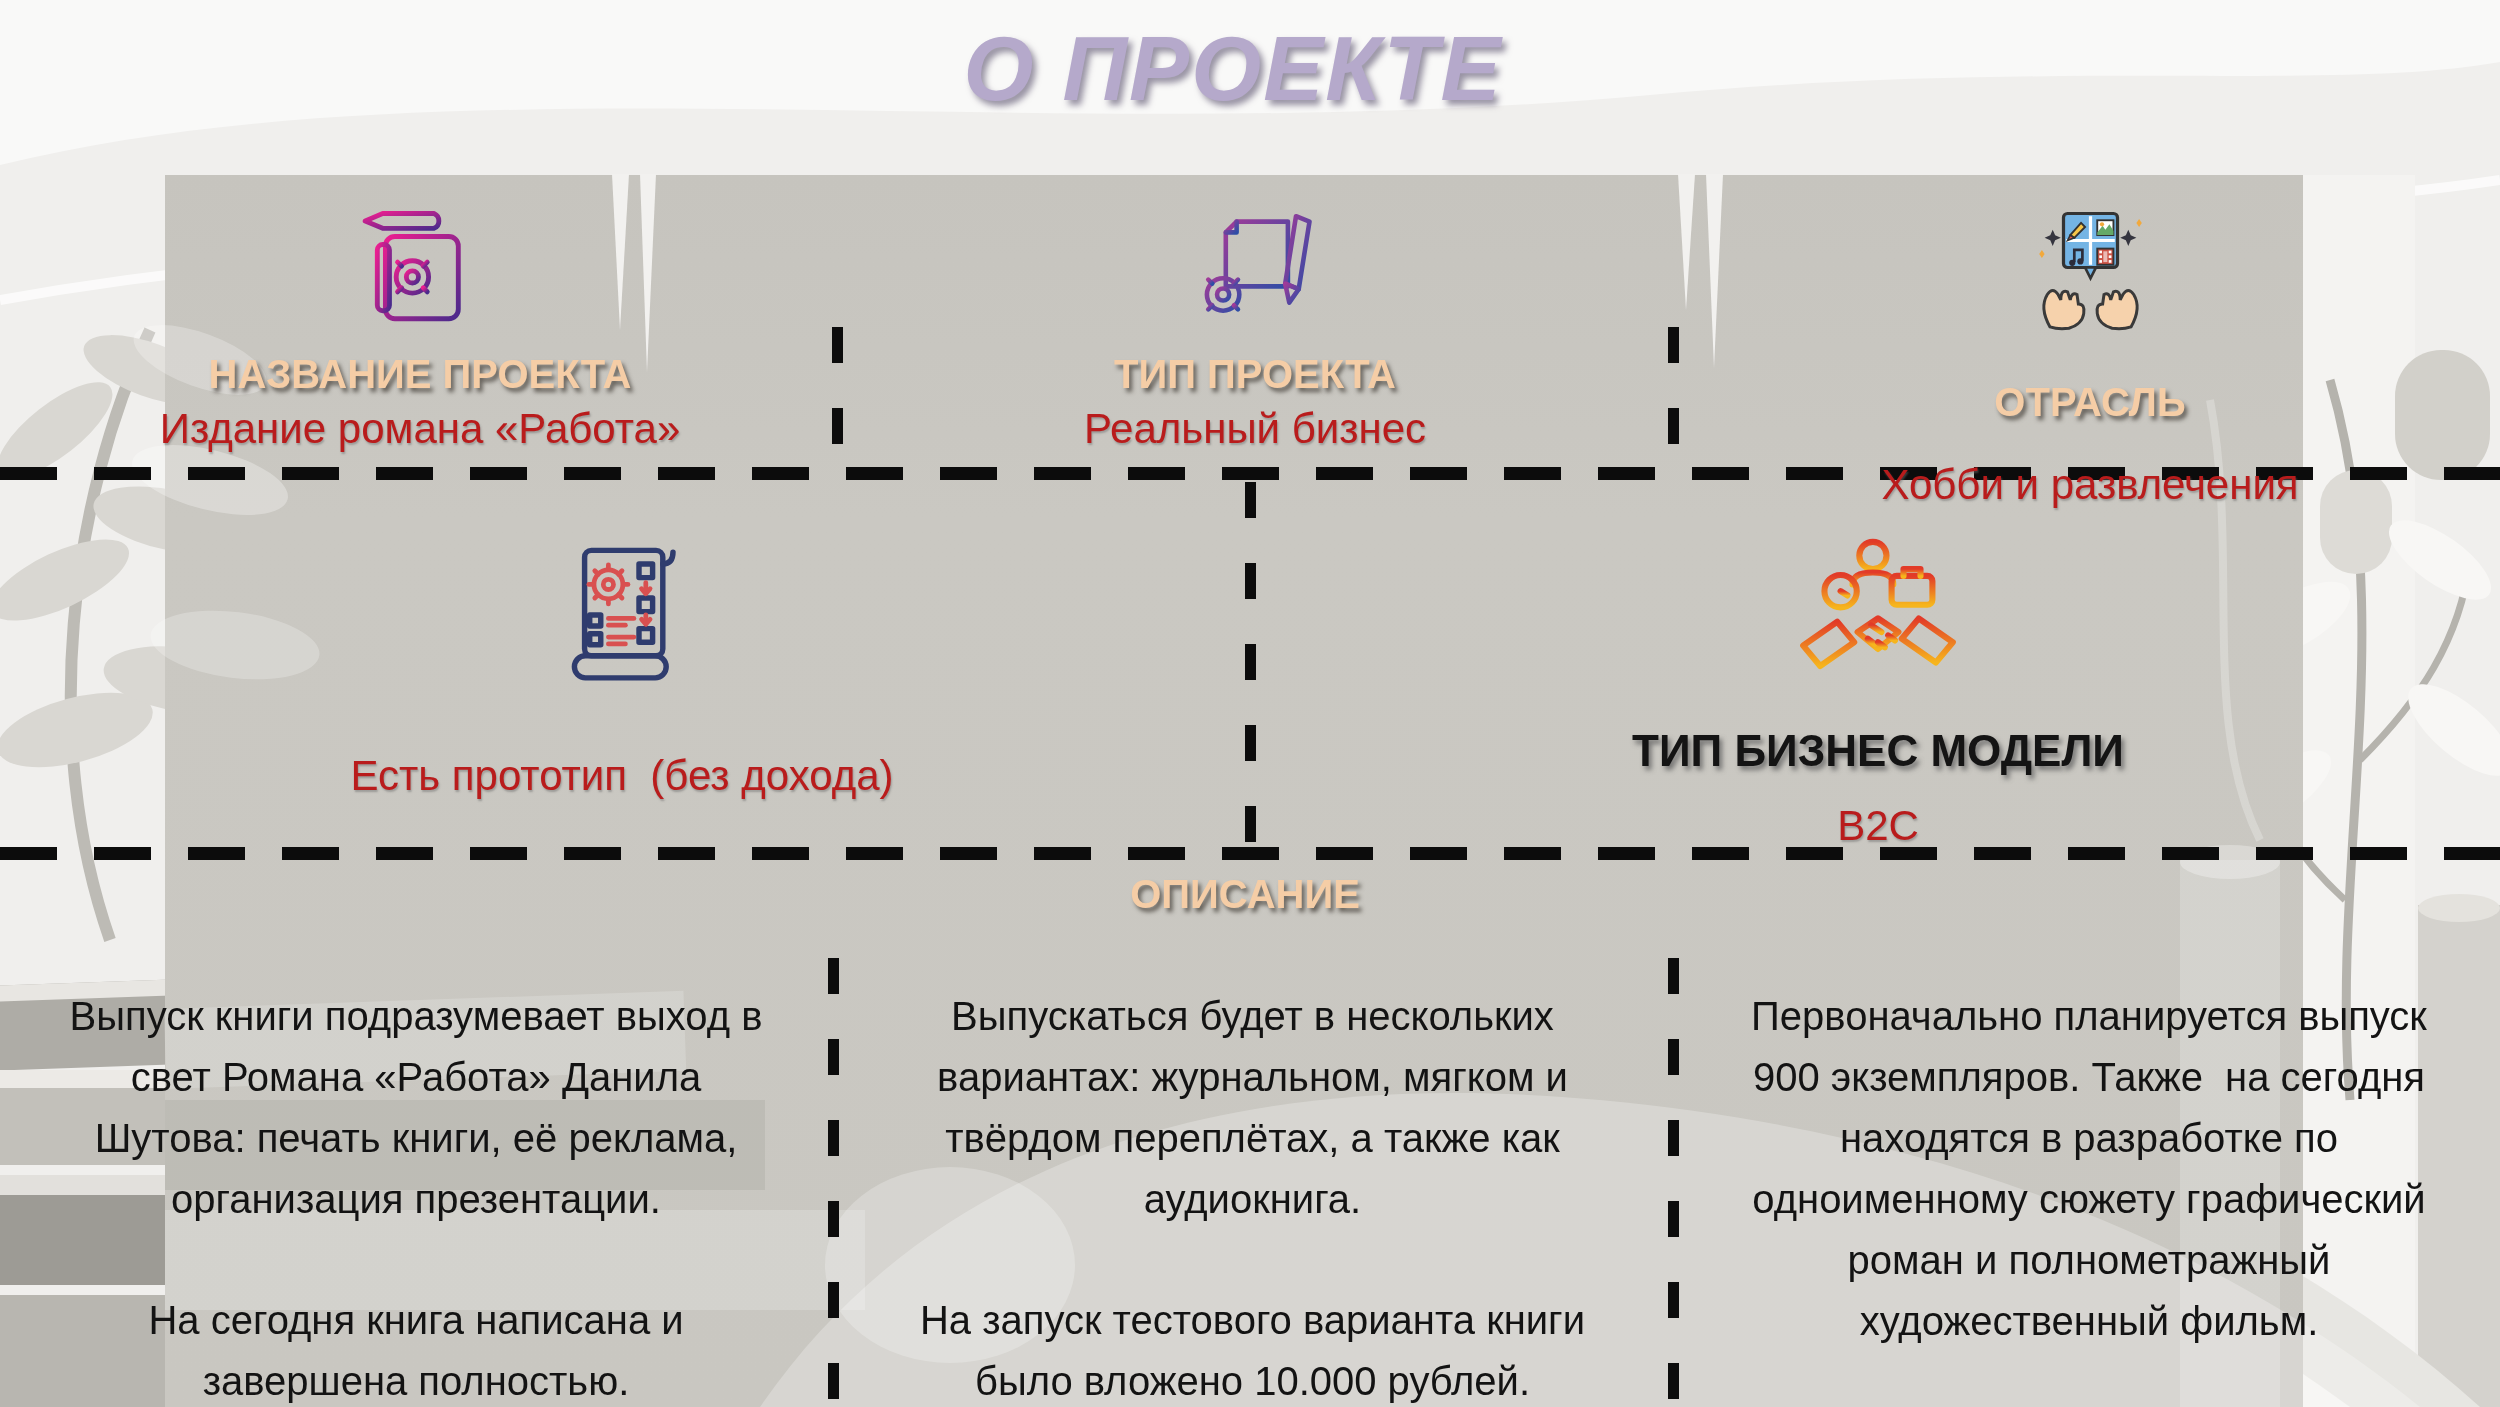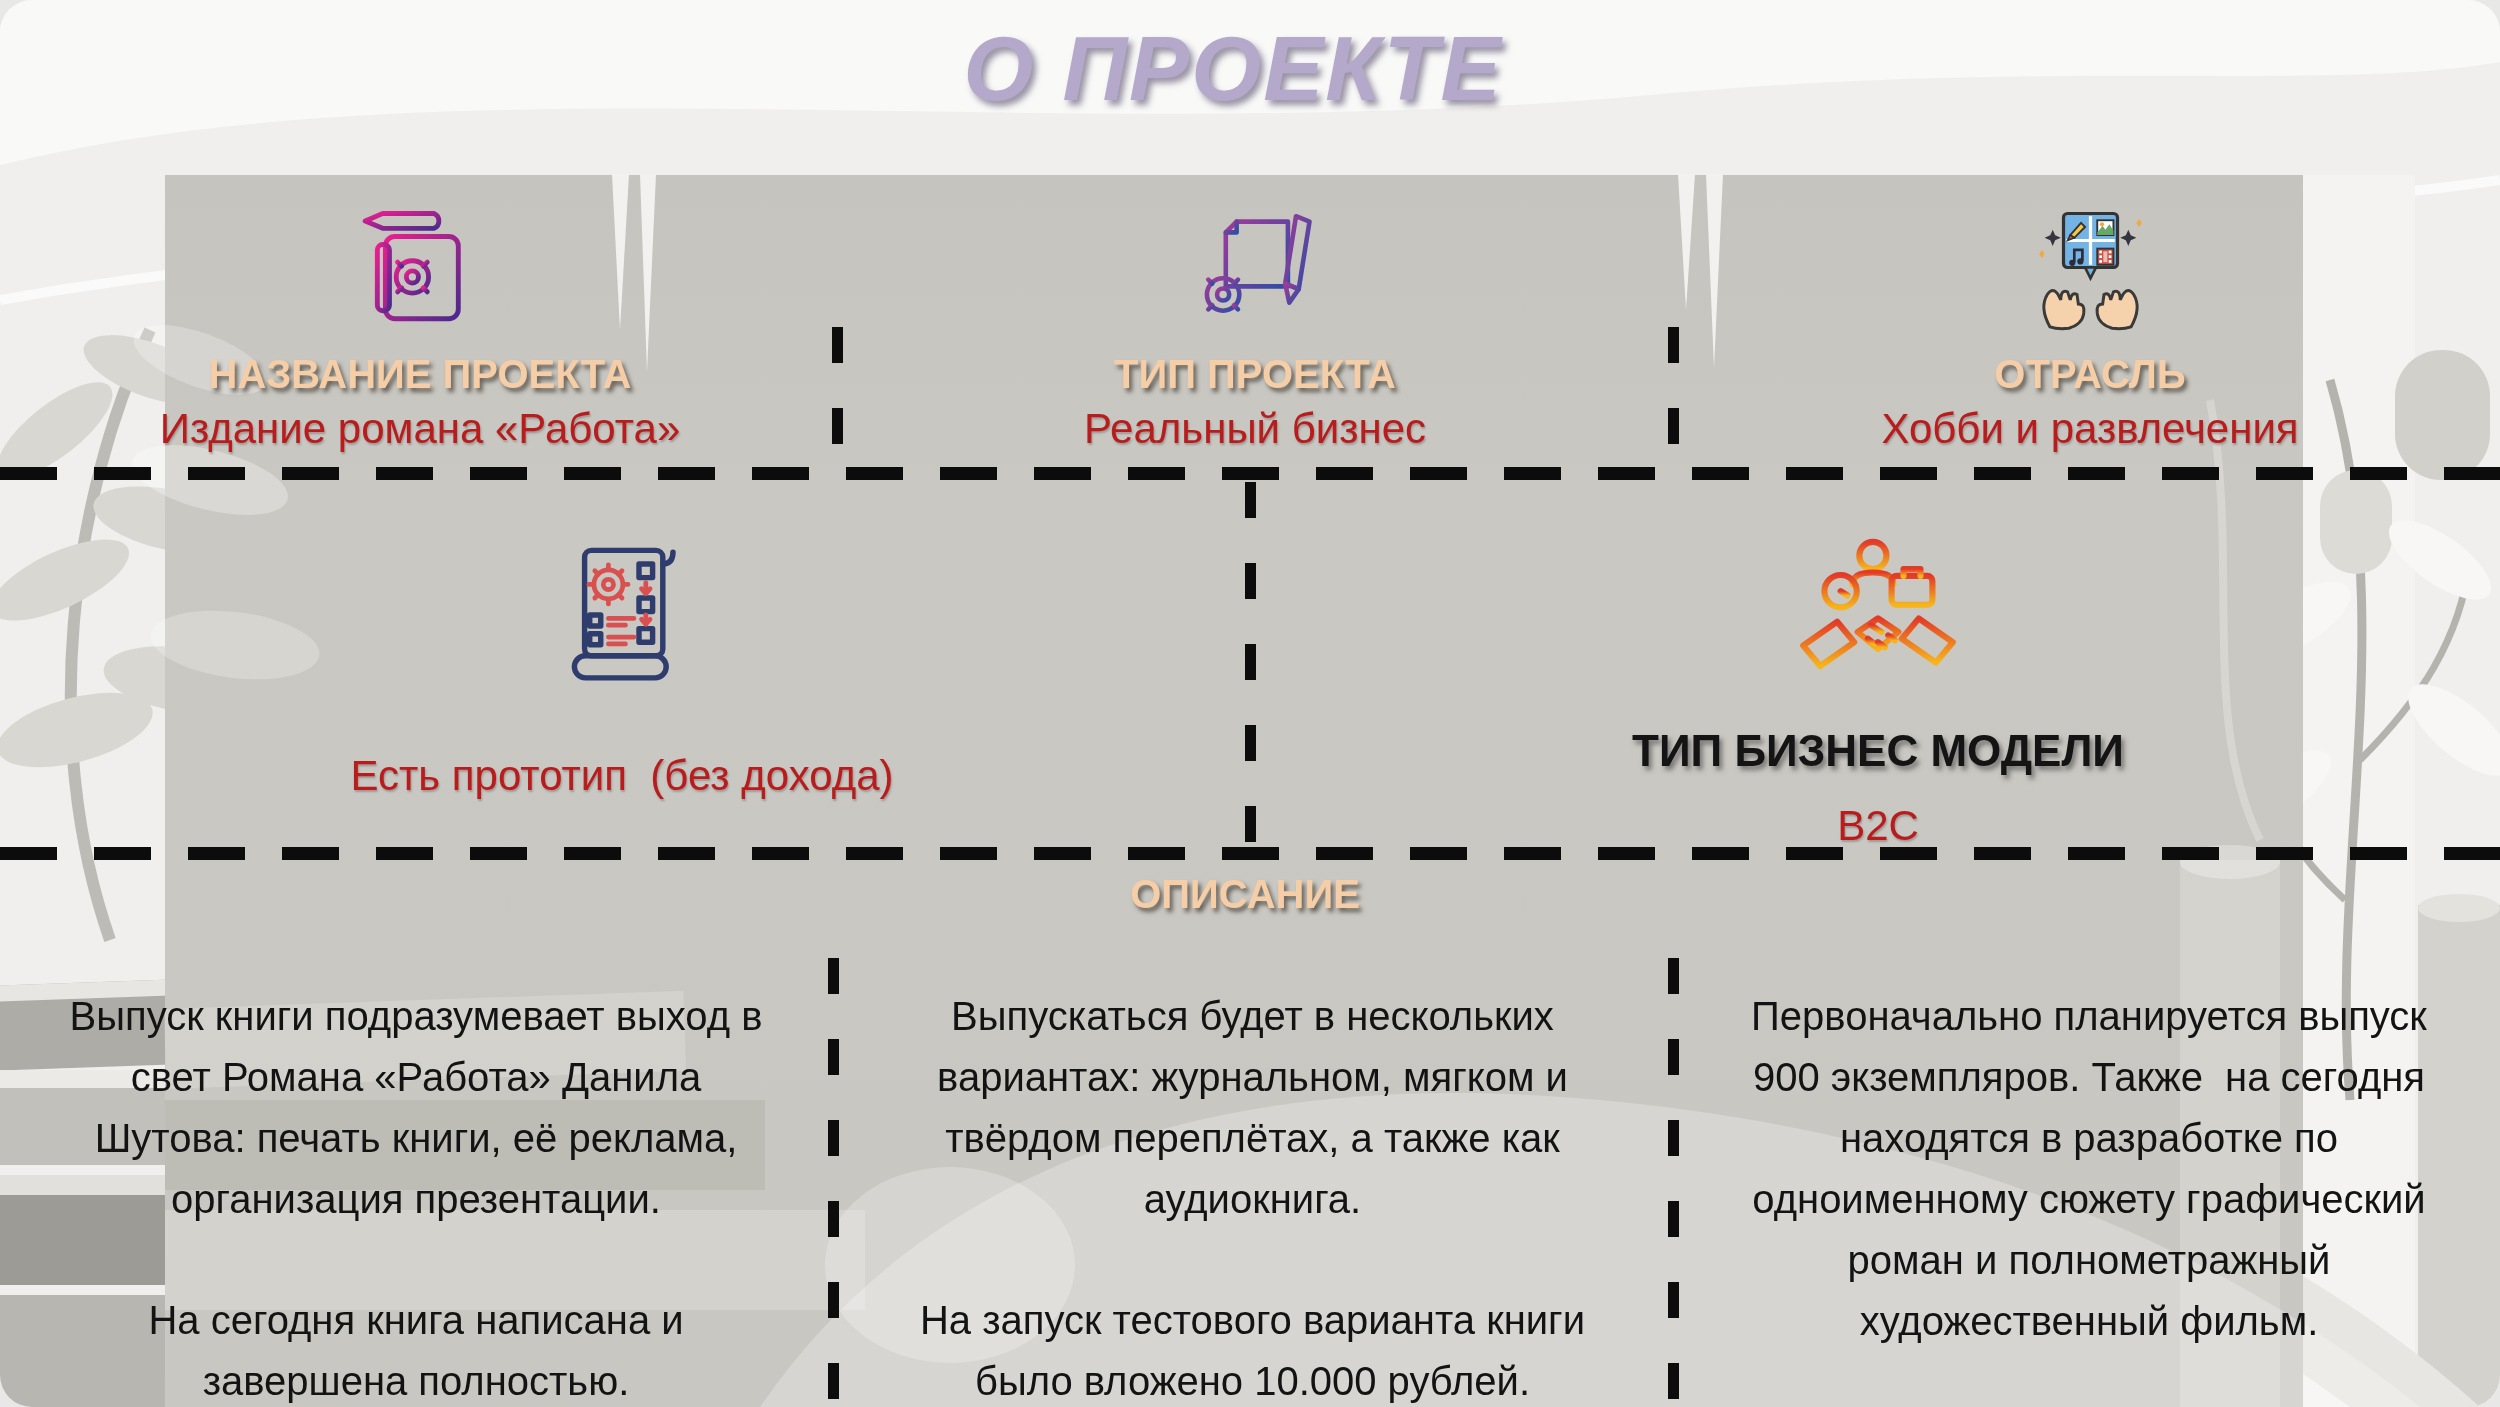--- a/index.html
+++ b/index.html
@@ -1,20 +1,19 @@
 <!DOCTYPE html>
 <html><head>
 <meta charset="utf-8">
 <style>
   html,body{margin:0;padding:0;background:#e8e8e6;}
   .slide{
     position:relative;width:2500px;height:1407px;overflow:hidden;
     background:#f0efed;
     font-family:"Liberation Sans", sans-serif;
-    border-radius:32px;
   }
   .bgart,.overart,.tears{position:absolute;left:0;top:0;pointer-events:none;}
   .bgart{z-index:1;}
   .card{
     position:absolute;left:165px;top:175px;width:2138px;height:1232px;
     background:linear-gradient(180deg,#c6c4be 0%,#cac8c2 28%,#c9c7c1 100%);
     z-index:2;
   }
   .overart{z-index:3;}
   .tears{z-index:4;}
@@ -210,21 +209,21 @@
             <path d="M34,62 L37,59"></path>
           <path d="M80,12 L90,16 L82,66 L72,62 Z"></path>
             <path d="M72,62 L82,66 L75,76 Z"></path>
         </g>
       </svg>
     </div>
     <div class="plabel peach">ТИП ПРОЕКТА</div>
     <div class="pvalue">Реальный бизнес</div>
   </div>
 
-  <div class="cell r1" style="left:1790px;top:200px;">
+  <div class="cell r1" style="left:1790px;top:200px;gap:28px;">
     <div class="iconbox">
       <svg width="135" height="135" viewBox="0 0 100 100">
         <g>
           <path d="M20,94 Q12,80 18,70 Q22,64 26,70 L28,74 Q28,66 33,68 L35,74 Q36,68 40,70 L41,77 Q46,77 45,84 Q44,92 34,95 Q26,96 20,94 Z" fill="#f6d2ac" stroke="#3a3a3a" stroke-width="2.2"></path>
           <path d="M80,94 Q88,80 82,70 Q78,64 74,70 L72,74 Q72,66 67,68 L65,74 Q64,68 60,70 L59,77 Q54,77 55,84 Q56,92 66,95 Q74,96 80,94 Z" fill="#f6d2ac" stroke="#3a3a3a" stroke-width="2.2"></path>
           <rect x="30" y="10" width="40" height="40" rx="3" fill="#74b4e4" stroke="#333333" stroke-width="2.4"></rect>
           <path d="M46,50 L50,58 L54,50 Z" fill="#74b4e4" stroke="#333333" stroke-width="2"></path>
           <path d="M50,12 V48" stroke="#ffffff" stroke-width="2.4"></path>
           <path d="M32,30 H68" stroke="#ffffff" stroke-width="2.4"></path>
           <path d="M35,26 L43,17 L46,20 L38,28 Z" fill="#f6c64a" stroke="#333333" stroke-width="1.4"></path>

